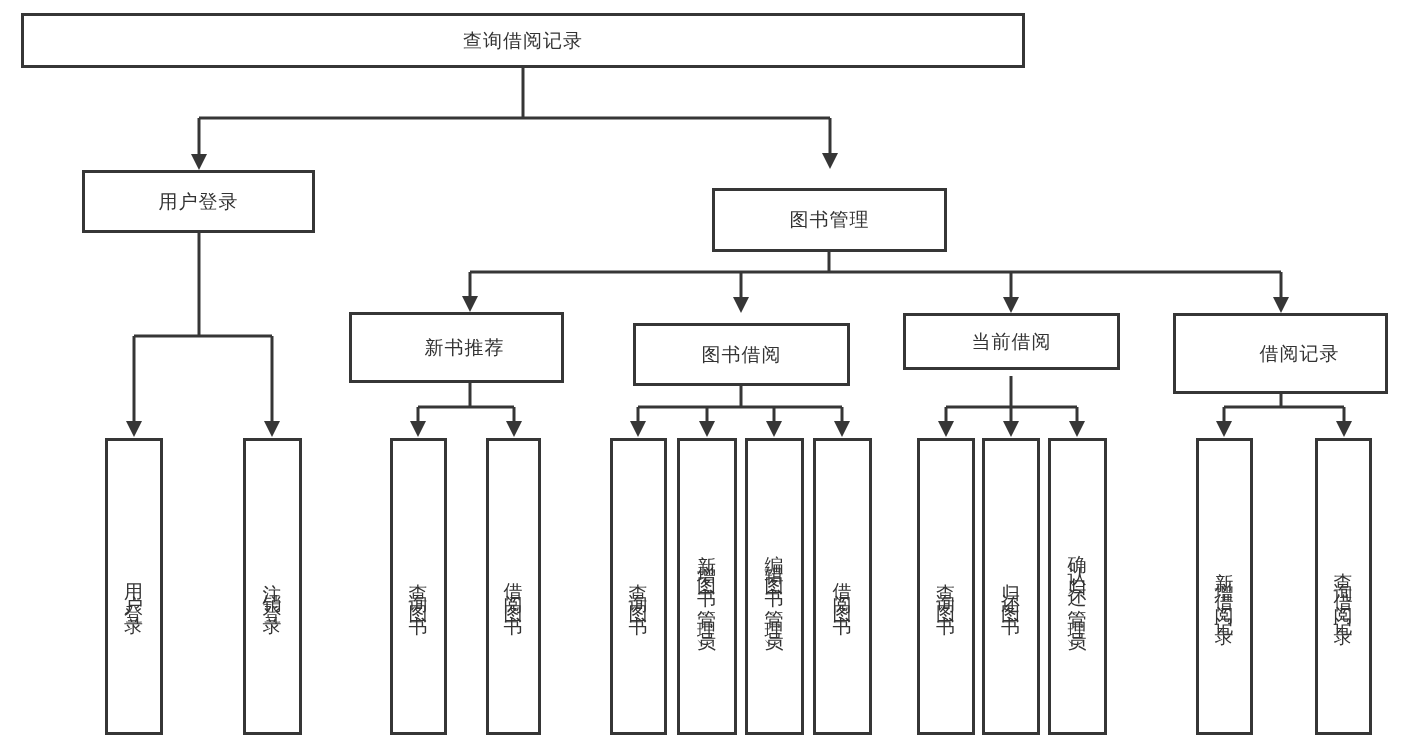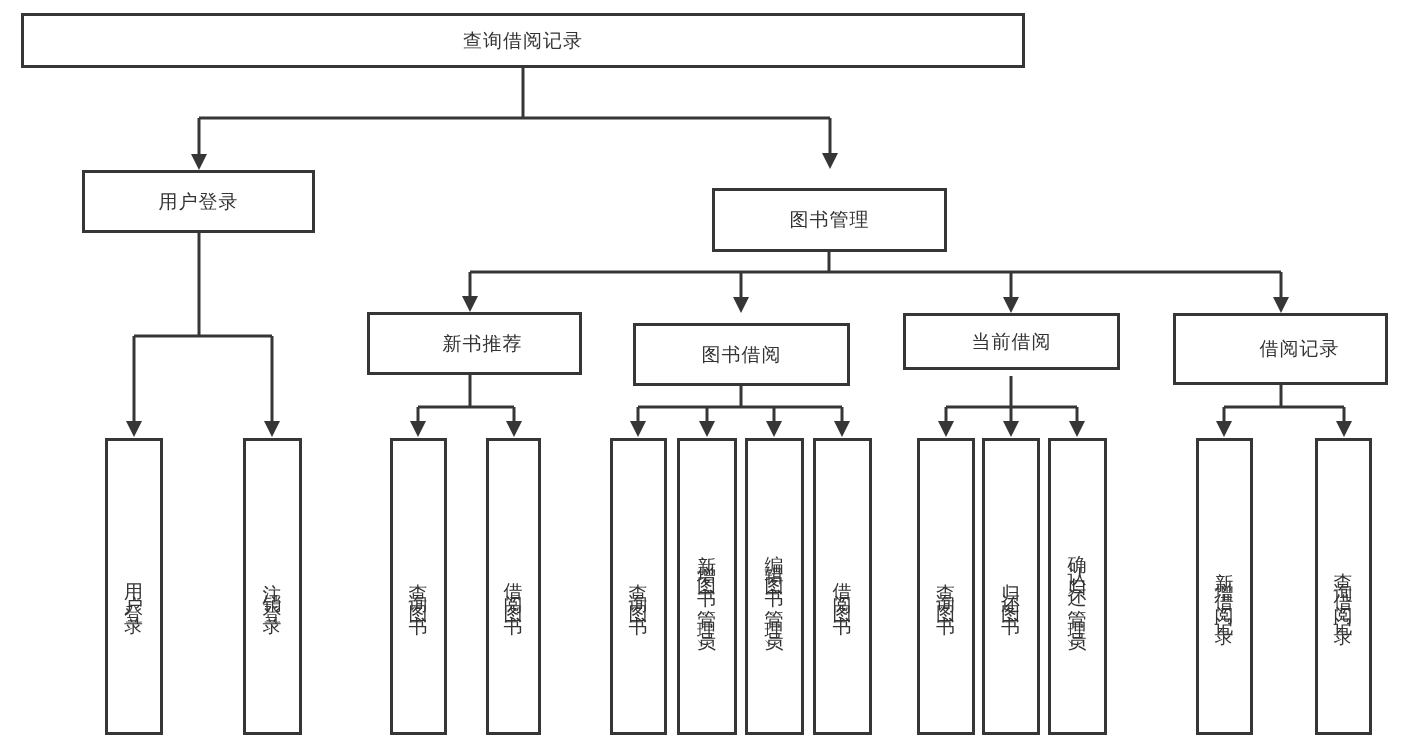--- a/index.html
+++ b/index.html
@@ -42,24 +42,24 @@
     letter-spacing: 11px;
     line-height: 1;
     padding-top: 6px;
   }
   
   .n-root  { left: 21px;  top: 13px;  width: 1004px; height: 55px; }
   
   .n-login { left: 82px;  top: 170px; width: 233px;  height: 63px; }
   .n-mgmt  { left: 712px; top: 169px; width: 235px;  height: 64px; margin-top: 19px; }
   
-  .n-l3a { left: 367px;  top: 312px; width: 215px; height: 63px; padding-left: 16px; }
+  .n-l3a { left: 349px;  top: 312px; width: 215px; height: 71px; padding-left: 16px; }
   .n-l3b { left: 633px;  top: 323px; width: 217px; height: 63px; }
   .n-l3c { left: 903px;  top: 313px; width: 217px; height: 57px; }
-  .n-l3d { left: 1173px; top: 313px; width: 215px; height: 72px; padding-left: 38px; }
+  .n-l3d { left: 1173px; top: 313px; width: 215px; height: 81px; padding-left: 38px; }
   
   .leaf { top: 438px; height: 297px; }
   .n-g1a { left: 105px;  width: 58px; }
   .n-g1b { left: 243px;  width: 59px; }
   .n-g2a { left: 390px;  width: 57px; }
   .n-g2b { left: 486px;  width: 55px; }
   .n-g3a { left: 610px;  width: 57px; }
   .n-g3b { left: 677px;  width: 60px; }
   .n-g3c { left: 745px;  width: 59px; }
   .n-g3d { left: 813px;  width: 59px; }

